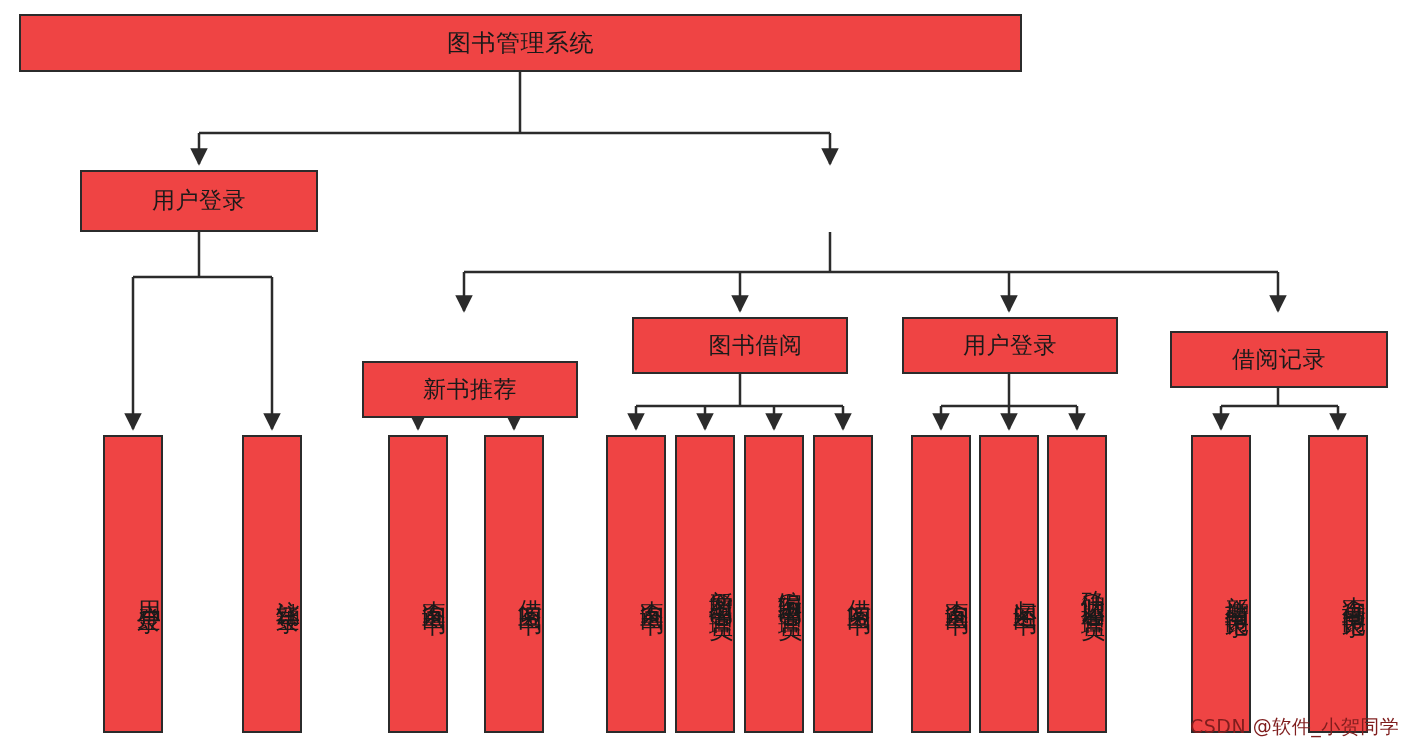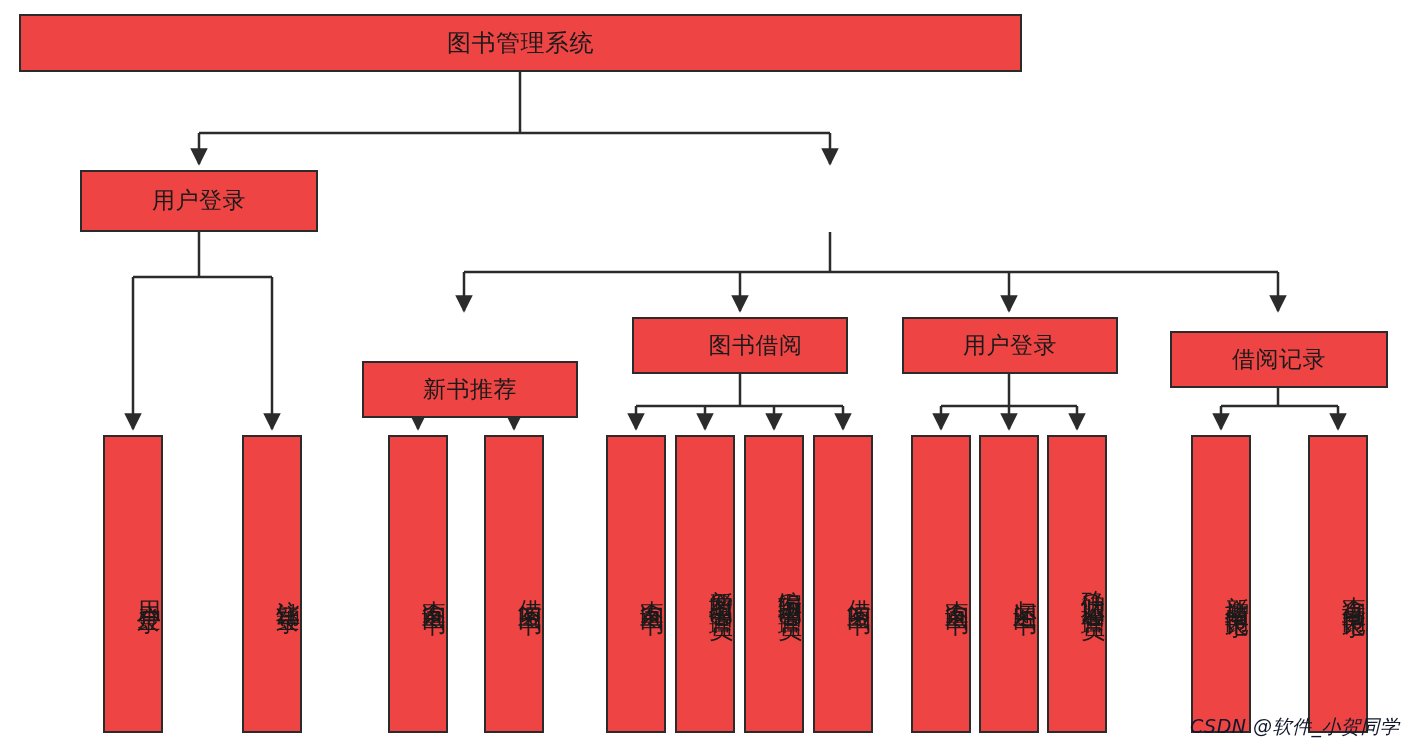--- a/index.html
+++ b/index.html
@@ -52,25 +52,24 @@
     align-items: flex-start;
     justify-content: center;
   }
   .node-v span {
     display: block;
     white-space: normal;
   }
   .watermark {
     position: absolute;
     font-size: 19px;
-    color: #0f172a;
+    color: #7f1d1d;
     white-space: nowrap;
     letter-spacing: 0.5px;
     font-family: "DejaVu Sans", "Liberation Sans", sans-serif;
-    font-style: italic;
   }
 </style>
 </head>
 <body>
 
 <div id="canvas">
 
   <svg id="svg-layer" viewBox="0 0 1405 747" xmlns="http://www.w3.org/2000/svg">
     <defs>
       <marker id="arrow" viewBox="0 0 10 10" refX="9" refY="5" markerWidth="7" markerHeight="7" orient="auto-start-reverse">

